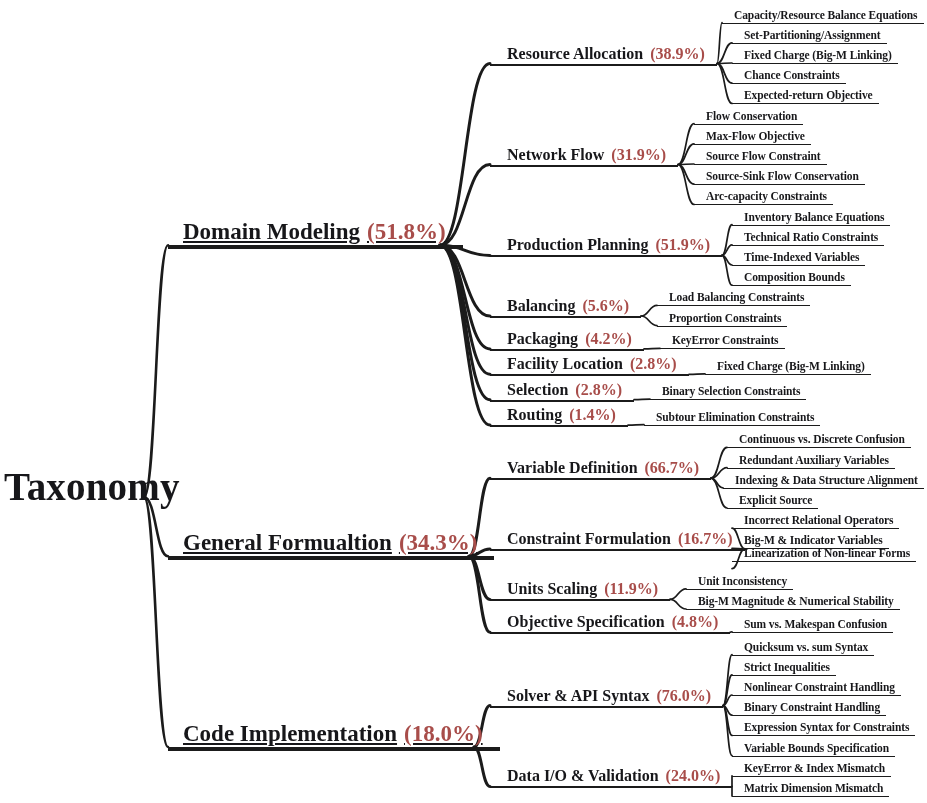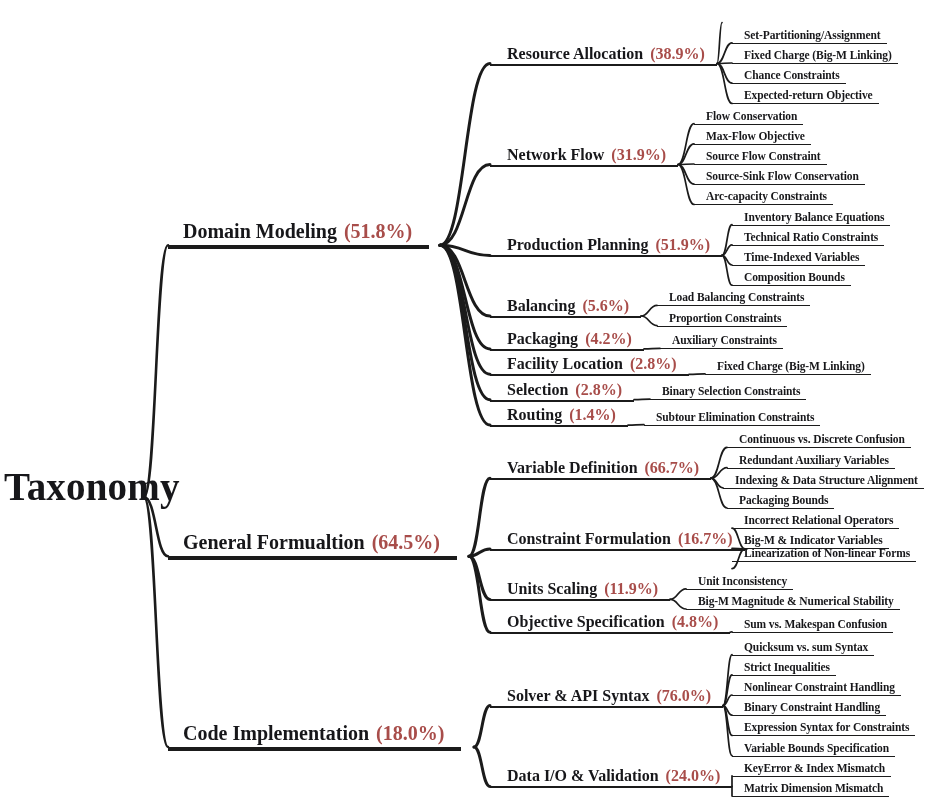--- a/index.html
+++ b/index.html
@@ -12,21 +12,21 @@
   }
   svg.links{position:absolute;left:0;top:0;z-index:1;}
   .node{
     position:absolute;z-index:2;
     white-space:nowrap;
     font-weight:bold;
     color:#17171a;
     box-sizing:content-box;
   }
   .root{font-size:39px;line-height:34px;letter-spacing:.2px;}
-  .lvl1{font-size:20px;line-height:27px;padding:0 17px 0 15px;border-bottom:4px solid #1b1b1b;}
+  .lvl1{font-size:23px;line-height:27px;padding:0 17px 0 15px;border-bottom:4px solid #1b1b1b;text-decoration:underline;}
   .lvl2{font-size:16px;line-height:21px;padding:0 12px 0 17px;border-bottom:2.6px solid #1b1b1b;}
   .leaf{font-size:11.5px;line-height:15px;letter-spacing:-0.1px;padding:0 6px 0 12px;border-bottom:1.8px solid #1b1b1b;}
   .pct{color:#a84d4a;margin-left:7px;}
   .links path{fill:none;stroke:#1b1b1b;stroke-linecap:round;}
 </style>
 </head>
 <body>
 
 <div id="canvas">
     <svg class="links" width="927" height="803">
@@ -82,52 +82,53 @@
       <path d="M 723 705.5999999999999 C 727.5 705.5999999999999, 727.5 715.1999999999999, 732 715.1999999999999" stroke-width="1.7"></path>
       <path d="M 723 705.5999999999999 C 727.5 705.5999999999999, 727.5 735.3999999999999, 732 735.3999999999999" stroke-width="1.7"></path>
       <path d="M 723 705.5999999999999 C 727.5 705.5999999999999, 727.5 755.5999999999999, 732 755.5999999999999" stroke-width="1.7"></path>
       <path d="M 474 746.9999999999999 C 482 746.9999999999999, 482 786.3999999999999, 490 786.3999999999999" stroke-width="3"></path>
       <path d="M 732 786.3999999999999 C 732 786.3999999999999, 732 775.7999999999998, 732 775.7999999999998" stroke-width="1.7"></path>
       <path d="M 732 786.3999999999999 C 732 786.3999999999999, 732 795.9999999999999, 732 795.9999999999999" stroke-width="1.7"></path>
     </svg>
     <div class="node root" style="left: 4px; top: 470.15px;"><span>Taxonomy</span></div>
     <div class="node lvl1" style="left: 168px; top: 218.3px;"><span>Domain Modeling</span><span class="pct">(51.8%)</span></div>
     <div class="node lvl2" style="left: 490px; top: 42.5px;"><span>Resource Allocation</span><span class="pct">(38.9%)</span></div>
+    <div class="node leaf" style="left: 722px; top: 7.6px;"><span>Capacity/Resource Balance Equations</span></div>
     <div class="node leaf" style="left: 732px; top: 27.8px;"><span>Set-Partitioning/Assignment</span></div>
     <div class="node leaf" style="left: 732px; top: 48px;"><span>Fixed Charge (Big-M Linking)</span></div>
     <div class="node leaf" style="left: 732px; top: 68.2px;"><span>Chance Constraints</span></div>
     <div class="node leaf" style="left: 732px; top: 88.4px;"><span>Expected-return Objective</span></div>
     <div class="node lvl2" style="left: 490px; top: 143.5px;"><span>Network Flow</span><span class="pct">(31.9%)</span></div>
     <div class="node leaf" style="left: 694px; top: 108.6px;"><span>Flow Conservation</span></div>
     <div class="node leaf" style="left: 694px; top: 128.8px;"><span>Max-Flow Objective</span></div>
     <div class="node leaf" style="left: 694px; top: 149px;"><span>Source Flow Constraint</span></div>
     <div class="node leaf" style="left: 694px; top: 169.2px;"><span>Source-Sink Flow Conservation</span></div>
     <div class="node leaf" style="left: 694px; top: 189.4px;"><span>Arc-capacity Constraints</span></div>
     <div class="node lvl2" style="left: 490px; top: 234.4px;"><span>Production Planning</span><span class="pct">(51.9%)</span></div>
     <div class="node leaf" style="left: 732px; top: 209.6px;"><span>Inventory Balance Equations</span></div>
     <div class="node leaf" style="left: 732px; top: 229.8px;"><span>Technical Ratio Constraints</span></div>
     <div class="node leaf" style="left: 732px; top: 250px; text-align: right;"><span>Time-Indexed Variables</span></div>
     <div class="node leaf" style="left: 732px; top: 270.2px;"><span>Composition Bounds</span></div>
     <div class="node lvl2" style="left: 490px; top: 295px;"><span>Balancing</span><span class="pct">(5.6%)</span></div>
     <div class="node leaf" style="left: 657px; top: 290.4px;"><span>Load Balancing Constraints</span></div>
     <div class="node leaf" style="left: 657px; top: 310.6px;"><span>Proportion Constraints</span></div>
     <div class="node lvl2" style="left: 490px; top: 327.9px;"><span>Packaging</span><span class="pct">(4.2%)</span></div>
-    <div class="node leaf" style="left: 660px; top: 333.4px;"><span>Auxiliary Constraints</span></div>
+    <div class="node leaf" style="left: 660px; top: 333.4px;"><span>KeyError Constraints</span></div>
     <div class="node lvl2" style="left: 490px; top: 353.3px;"><span>Facility Location</span><span class="pct">(2.8%)</span></div>
     <div class="node leaf" style="left: 705px; top: 358.8px;"><span>Fixed Charge (Big-M Linking)</span></div>
     <div class="node lvl2" style="left: 490px; top: 378.7px;"><span>Selection</span><span class="pct">(2.8%)</span></div>
     <div class="node leaf" style="left: 650px; top: 384.2px;"><span>Binary Selection Constraints</span></div>
     <div class="node lvl2" style="left: 490px; top: 404.1px;"><span>Routing</span><span class="pct">(1.4%)</span></div>
     <div class="node leaf" style="left: 644px; top: 409.6px;"><span>Subtour Elimination Constraints</span></div>
-    <div class="node lvl1" style="left: 168px; top: 529.25px;"><span>General Formualtion</span><span class="pct">(64.5%)</span></div>
+    <div class="node lvl1" style="left: 168px; top: 529.25px;"><span>General Formualtion</span><span class="pct">(34.3%)</span></div>
     <div class="node lvl2" style="left: 490px; top: 457.2px;"><span>Variable Definition</span><span class="pct">(66.7%)</span></div>
     <div class="node leaf" style="left: 727px; top: 432.4px;"><span>Continuous vs. Discrete Confusion</span></div>
     <div class="node leaf" style="left: 727px; top: 452.6px;"><span>Redundant Auxiliary Variables</span></div>
     <div class="node leaf" style="left: 723px; top: 472.8px;"><span>Indexing &amp; Data Structure Alignment</span></div>
-    <div class="node leaf" style="left: 727px; top: 493px;"><span>Packaging Bounds</span></div>
+    <div class="node leaf" style="left: 727px; top: 493px;"><span>Explicit Source</span></div>
     <div class="node lvl2" style="left: 490px; top: 527.9px;"><span>Constraint Formulation</span><span class="pct">(16.7%)</span></div>
     <div class="node leaf" style="left: 732px; top: 513.2px;"><span>Incorrect Relational Operators</span></div>
     <div class="node leaf" style="left: 732px; top: 533.4px;"><span>Big-M &amp; Indicator Variables</span></div>
     <div class="node leaf" style="left: 732px; top: 546px;"><span>Linearization of Non-linear Forms</span></div>
     <div class="node lvl2" style="left: 490px; top: 578.4px;"><span>Units Scaling</span><span class="pct">(11.9%)</span></div>
     <div class="node leaf" style="left: 686px; top: 573.8px;"><span>Unit Inconsistency</span></div>
     <div class="node leaf" style="left: 686px; top: 594px;"><span>Big-M Magnitude &amp; Numerical Stability</span></div>
     <div class="node lvl2" style="left: 490px; top: 611.3px;"><span>Objective Specification</span><span class="pct">(4.8%)</span></div>
     <div class="node leaf" style="left: 732px; top: 616.8px;"><span>Sum vs. Makespan Confusion</span></div>
     <div class="node lvl1" style="left: 168px; top: 720px;"><span>Code Implementation</span><span class="pct">(18.0%)</span></div>

